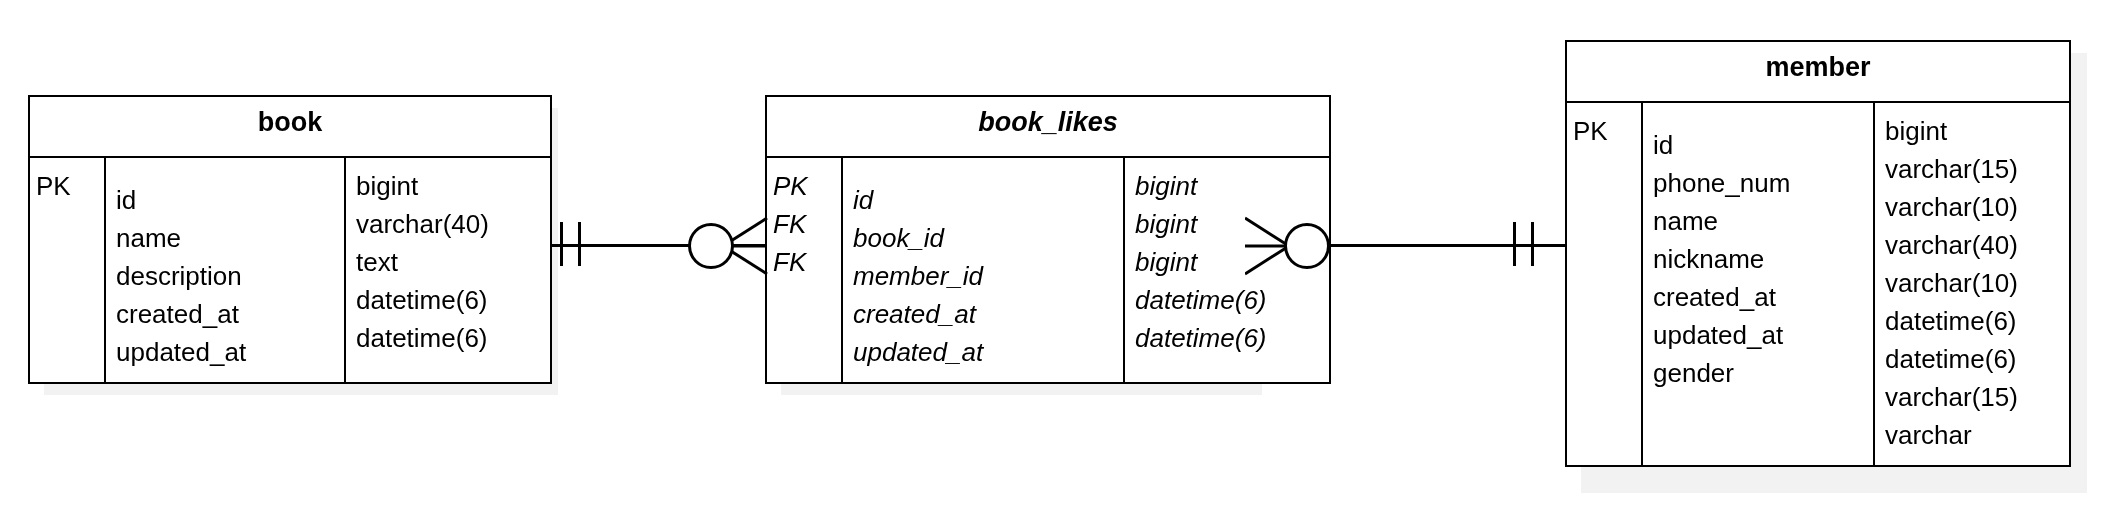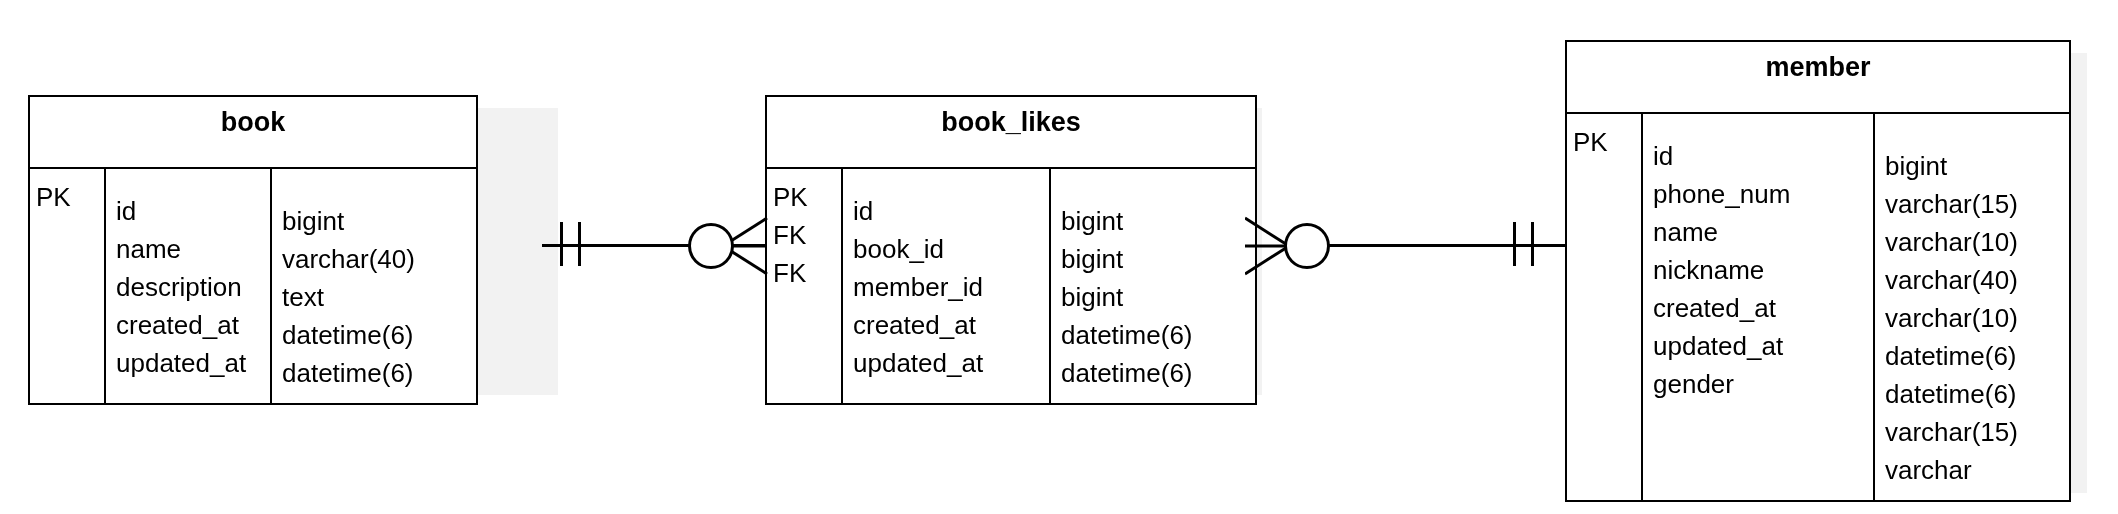--- a/index.html
+++ b/index.html
@@ -29,21 +29,21 @@
     position: absolute;
     background: #f2f2f2;
     z-index: 1;
   }
   .entity-title {
     text-align: center;
     font-weight: bold;
     font-size: 27px;
     line-height: 1;
     color: #000000;
-    padding: 12px 0 31px 0;
+    padding: 12px 0 20px 0;
     border-bottom: 2px solid #000000;
     box-sizing: border-box;
     white-space: nowrap;
   }
   .entity-body {
     display: flex;
     align-items: stretch;
   }
   .col-key {
     flex: 0 0 auto;
@@ -54,21 +54,20 @@
   .col-name {
     flex: 1 1 auto;
     box-sizing: border-box;
     border-right: 2px solid #000000;
     padding: 23px 10px 11px 10px;
   }
   .col-type {
     flex: 0 0 auto;
     box-sizing: border-box;
     padding: 9px 10px 11px 10px;
-    margin-top: 24px;
   }
   .cell {
     font-size: 26px;
     line-height: 38px;
     color: #000000;
     white-space: nowrap;
     height: 38px;
   }
   .cell.empty { color: transparent; }
 
@@ -98,21 +97,21 @@
     z-index: 4;
   }
   .crow svg { display: block; }
 </style>
 </head>
 <body>
 
 <div id="canvas">
 
   <div class="entity-shadow" style="left:44px; top:108px; width:514px; height:287px;"></div>
-  <div class="entity" id="ent-book" style="left:28px; top:95px; width:450px;">
+  <div class="entity" id="ent-book" style="left:28px; top:95px; width:524px;">
     <div class="entity-title">book</div>
     <div class="entity-body">
       <div class="col-key" style="width:76px;">
         <div class="cell">PK</div>
         <div class="cell empty">&nbsp;</div>
         <div class="cell empty">&nbsp;</div>
         <div class="cell empty">&nbsp;</div>
         <div class="cell empty">&nbsp;</div>
       </div>
       <div class="col-name">
@@ -126,21 +125,21 @@
         <div class="cell">bigint</div>
         <div class="cell">varchar(40)</div>
         <div class="cell">text</div>
         <div class="cell">datetime(6)</div>
         <div class="cell">datetime(6)</div>
       </div>
     </div>
   </div>
 
   <div class="entity-shadow" style="left:781px; top:108px; width:481px; height:287px;"></div>
-  <div class="entity" id="ent-booklikes" style="left:765px; top:95px; width:492px;">
+  <div class="entity" id="ent-booklikes" style="left:765px; top:95px; width:566px;font-style:italic;">
     <div class="entity-title">book_likes</div>
     <div class="entity-body">
       <div class="col-key" style="width:76px;">
         <div class="cell">PK</div>
         <div class="cell">FK</div>
         <div class="cell">FK</div>
         <div class="cell empty">&nbsp;</div>
         <div class="cell empty">&nbsp;</div>
       </div>
       <div class="col-name">

